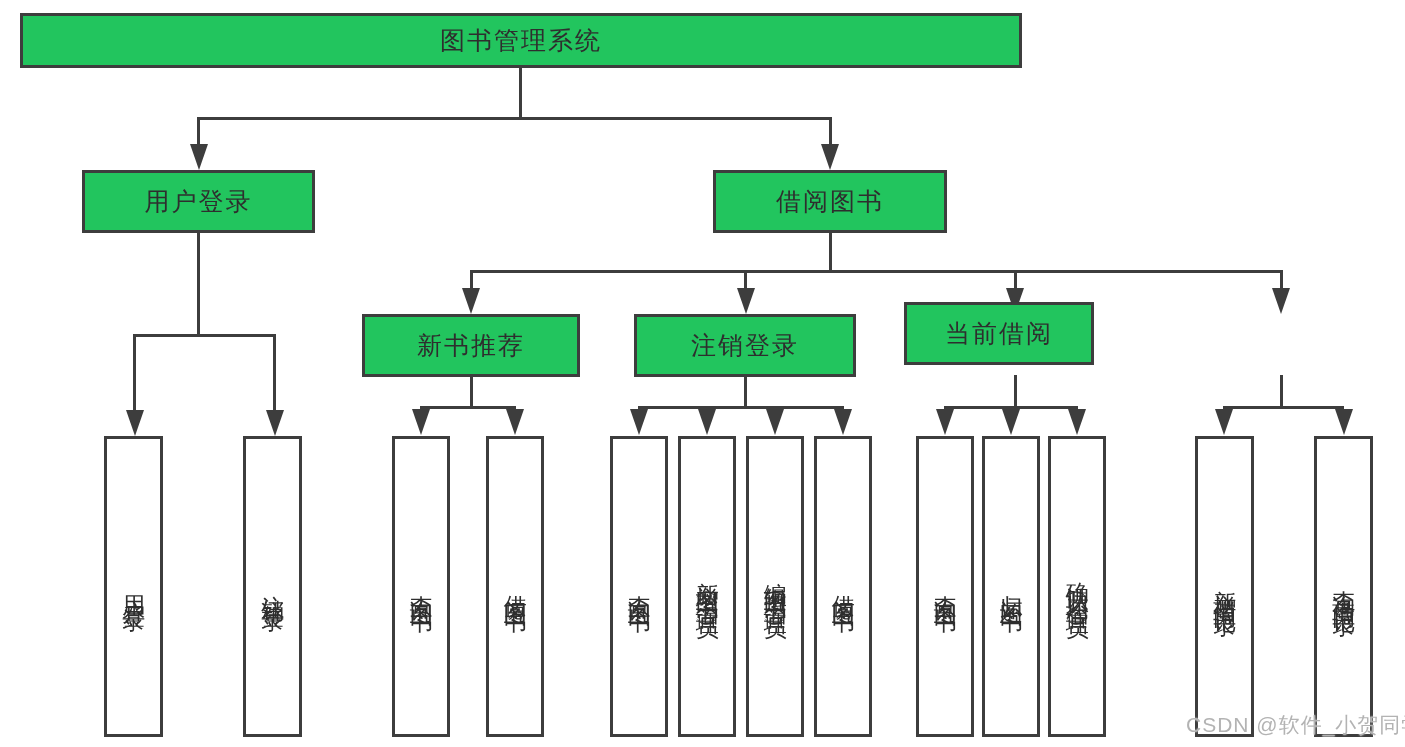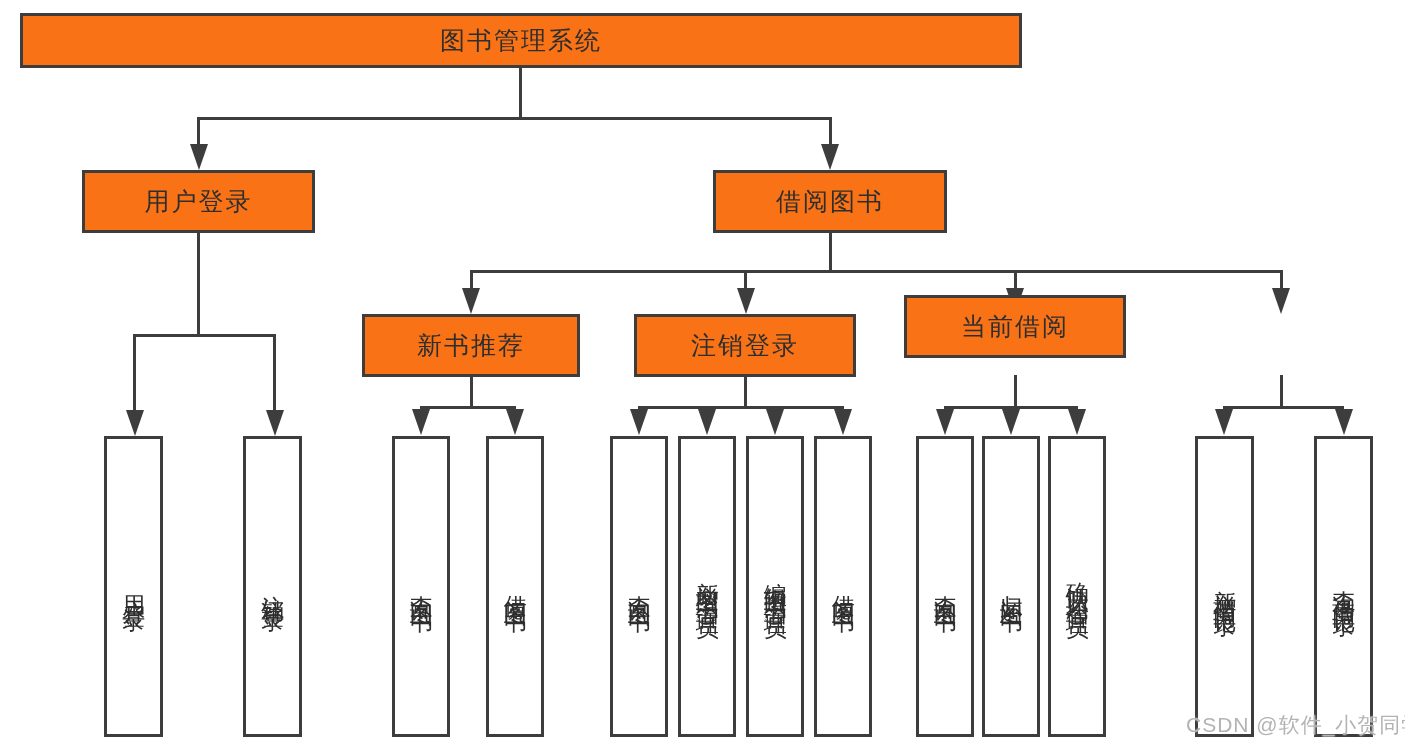--- a/index.html
+++ b/index.html
@@ -7,21 +7,21 @@
     position:relative;
     width:1405px;height:747px;
     background:#ffffff;
     font-family:"Liberation Sans","DejaVu Sans",sans-serif;
     overflow:hidden;
   }
   .box{
     position:absolute;
     box-sizing:border-box;
     border:3px solid #3d3d3d;
-    background:#f97316;
+    background:#22c55e;
     display:flex;align-items:center;justify-content:center;
     color:#2e2e2e;
     font-size:25px;
     letter-spacing:2px;
     text-align:center;
   }
   .vbox{
     position:absolute;
     box-sizing:border-box;
     border:3px solid #3d3d3d;
@@ -83,21 +83,21 @@
   <div class="vline" style="left:744px;top:270px;width:3px;height:20px"></div>
   <div class="vline" style="left:1014px;top:270px;width:3px;height:20px"></div>
   <div class="vline" style="left:1280px;top:270px;width:3px;height:20px"></div>
   <div class="arrow" style="left:462px;top:288px"></div>
   <div class="arrow" style="left:737px;top:288px"></div>
   <div class="arrow" style="left:1006px;top:288px"></div>
   <div class="arrow" style="left:1272px;top:288px"></div>
 
   <div class="box" style="left:362px;top:314px;width:218px;height:63px">新书推荐</div>
   <div class="box" style="left:634px;top:314px;width:222px;height:63px">注销登录</div>
-  <div class="box" style="left:904px;top:295px;width:222px;height:63px">当前借阅</div>
+  <div class="box" style="left:904px;top:302px;width:190px;height:63px">当前借阅</div>
 
   <div class="vline" style="left:470px;top:375px;width:3px;height:33px"></div>
   <div class="hline" style="left:420px;top:406px;width:96px;height:3px"></div>
   <div class="arrow" style="left:412px;top:409px"></div>
   <div class="arrow" style="left:506px;top:409px"></div>
 
   <div class="vline" style="left:744px;top:375px;width:3px;height:33px"></div>
   <div class="hline" style="left:638px;top:406px;width:206px;height:3px"></div>
   <div class="arrow" style="left:630px;top:409px"></div>
   <div class="arrow" style="left:698px;top:409px"></div>

